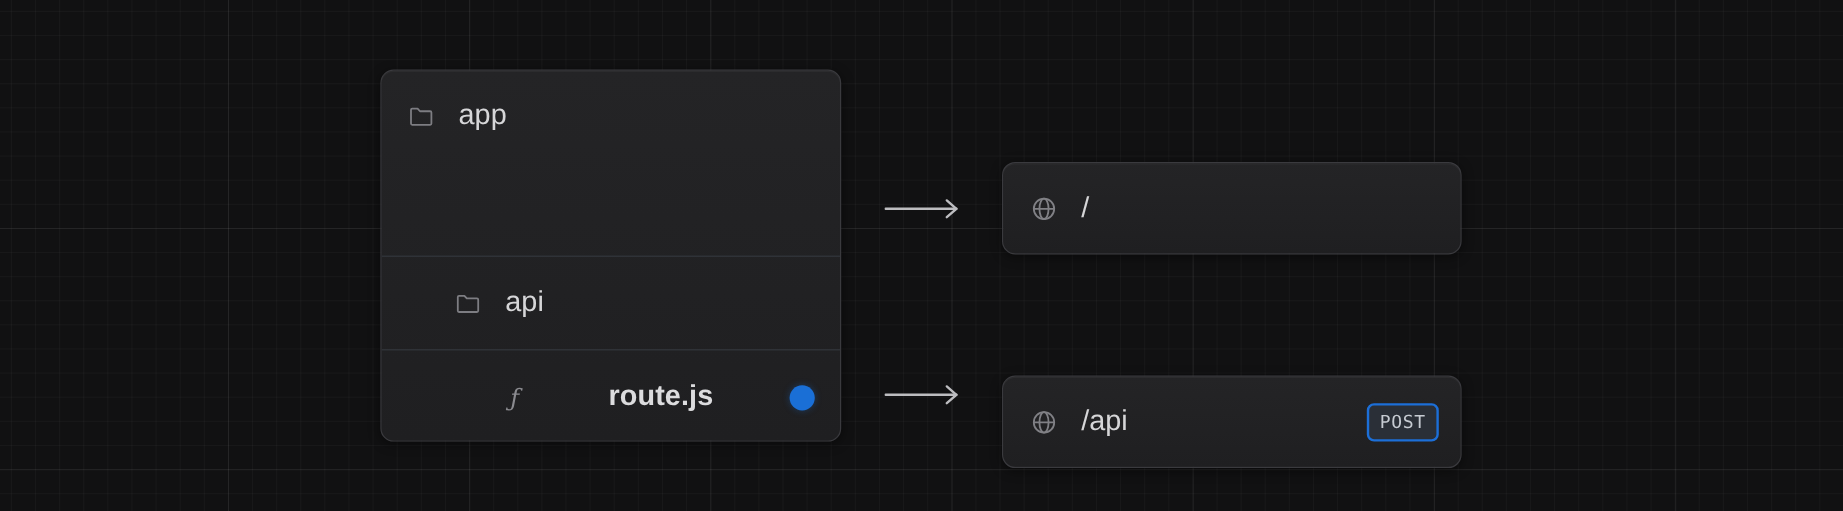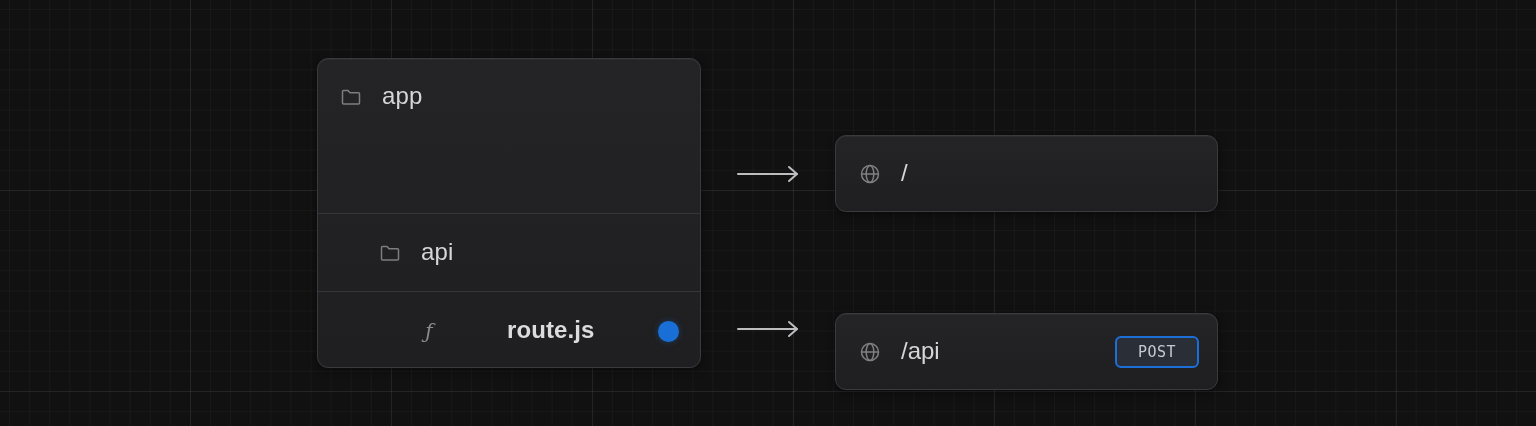--- a/index.html
+++ b/index.html
@@ -150,21 +150,21 @@
     color: #d6d6d8;
   }
 
   .method-badge {
     position: absolute;
     right: 18px;
     top: 50%;
     margin-top: -16px;
     height: 32px;
     box-sizing: border-box;
-    padding: 0 21px;
+    padding: 0 9px;
     border: 2px solid #1c6fd8;
     border-radius: 6px;
     background: #2a2f37;
     color: #c6cbd2;
     font-family: "DejaVu Sans Mono", "Liberation Mono", monospace;
     font-size: 15px;
     line-height: 28px;
     letter-spacing: 0.5px;
   }
 </style>

